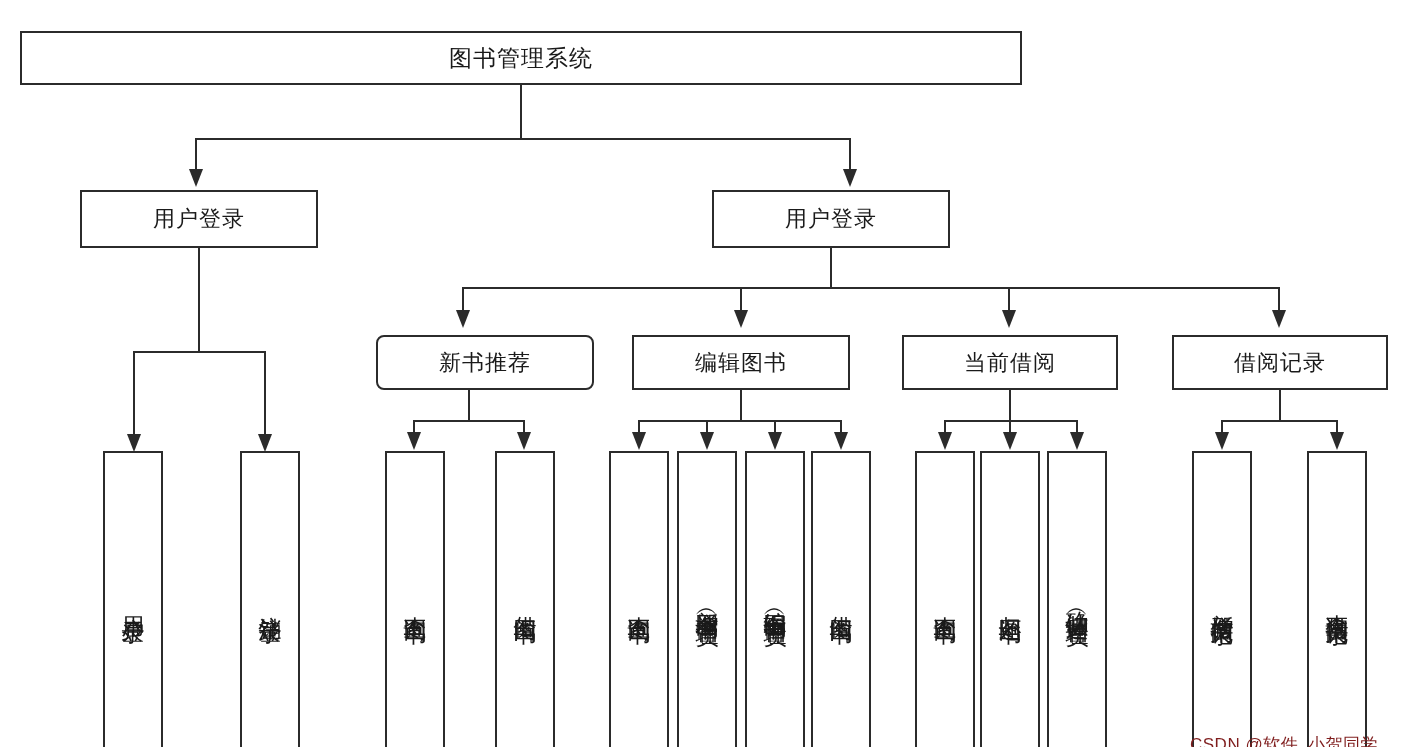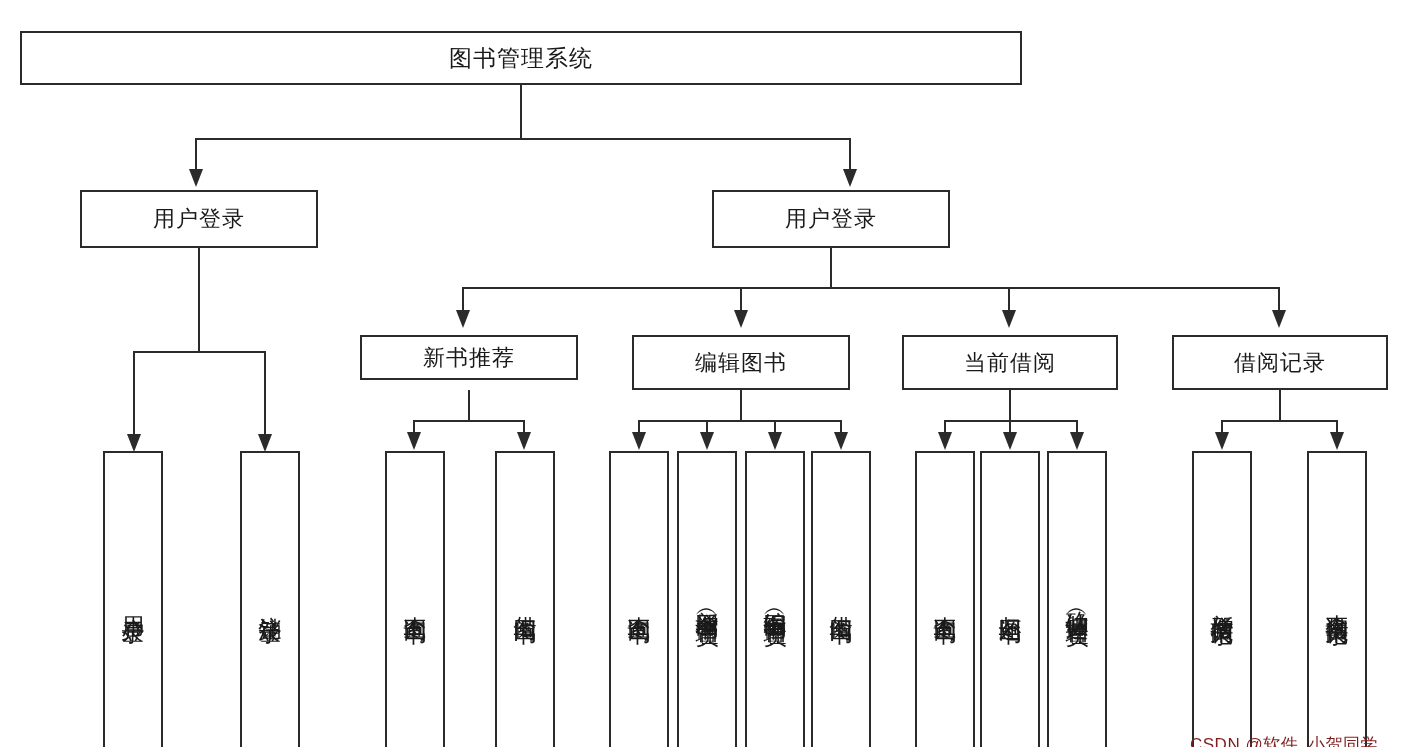--- a/index.html
+++ b/index.html
@@ -110,21 +110,21 @@
   <div class="hline" style="left:462px;top:270px;width:818px;"></div>
   <div class="vline" style="left:462px;top:270px;height:24px;"></div>
   <div class="vline" style="left:740px;top:270px;height:24px;"></div>
   <div class="vline" style="left:1008px;top:270px;height:24px;"></div>
   <div class="vline" style="left:1278px;top:270px;height:24px;"></div>
   <div class="arrow" style="left:456px;top:293px;"></div>
   <div class="arrow" style="left:734px;top:293px;"></div>
   <div class="arrow" style="left:1002px;top:293px;"></div>
   <div class="arrow" style="left:1272px;top:293px;"></div>
 
-  <div class="node h-node" style="left:360px;top:318px;width:218px;height:45px;">
+  <div class="node h-node" style="left:376px;top:318px;width:218px;height:55px;border-radius:8px;">
     <span class="lbl">新书推荐</span>
   </div>
   <div class="node h-node" style="left:632px;top:318px;width:218px;height:55px;">
     <span class="lbl">编辑图书</span>
   </div>
   <div class="node h-node" style="left:1172px;top:318px;width:216px;height:55px;">
     <span class="lbl">借阅记录</span>
   </div>
   <div class="node h-node" style="left:902px;top:318px;width:216px;height:55px;">
     <span class="lbl">当前借阅</span>

